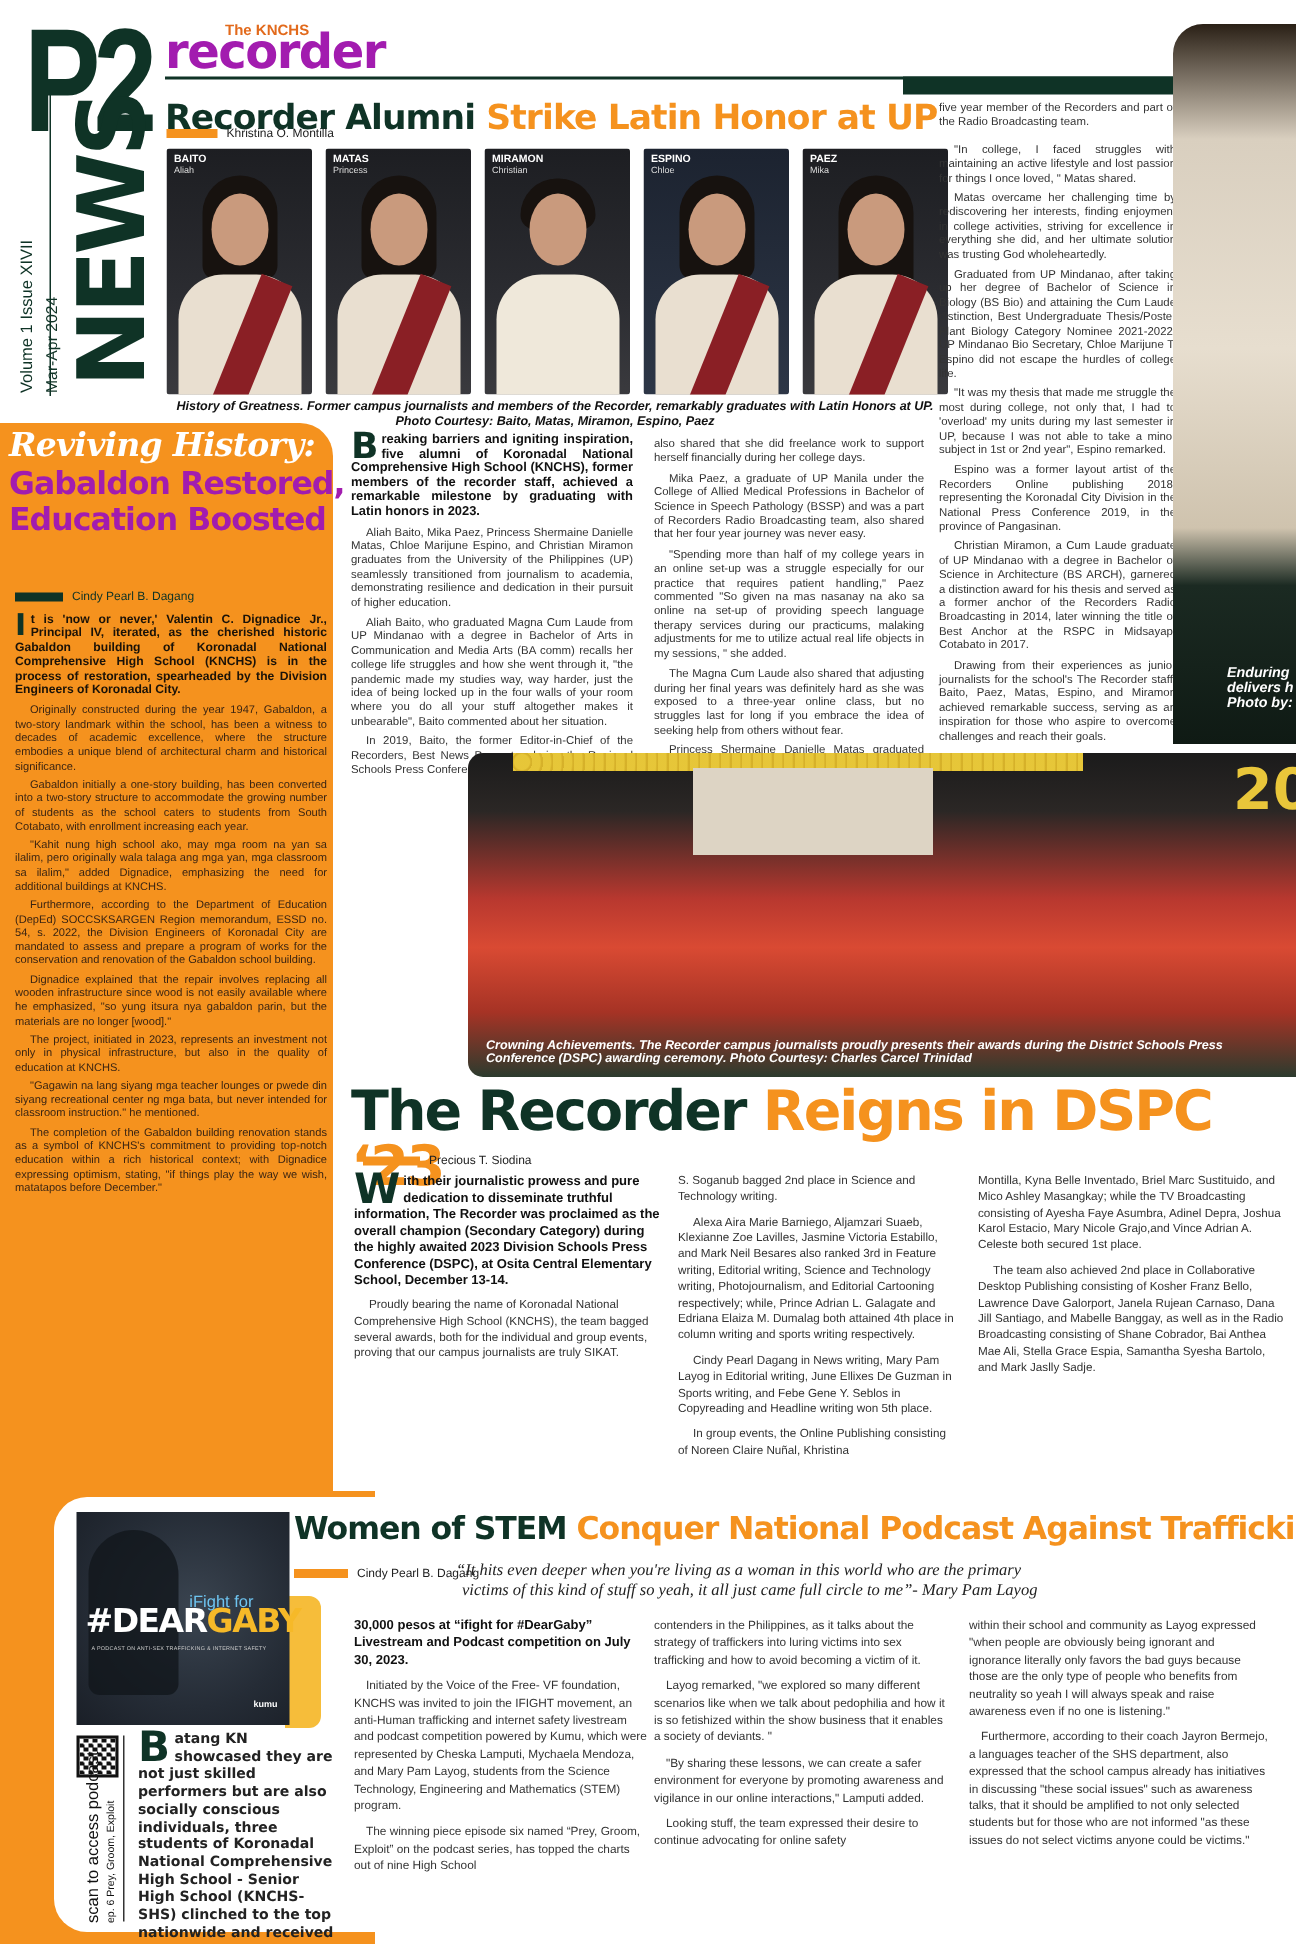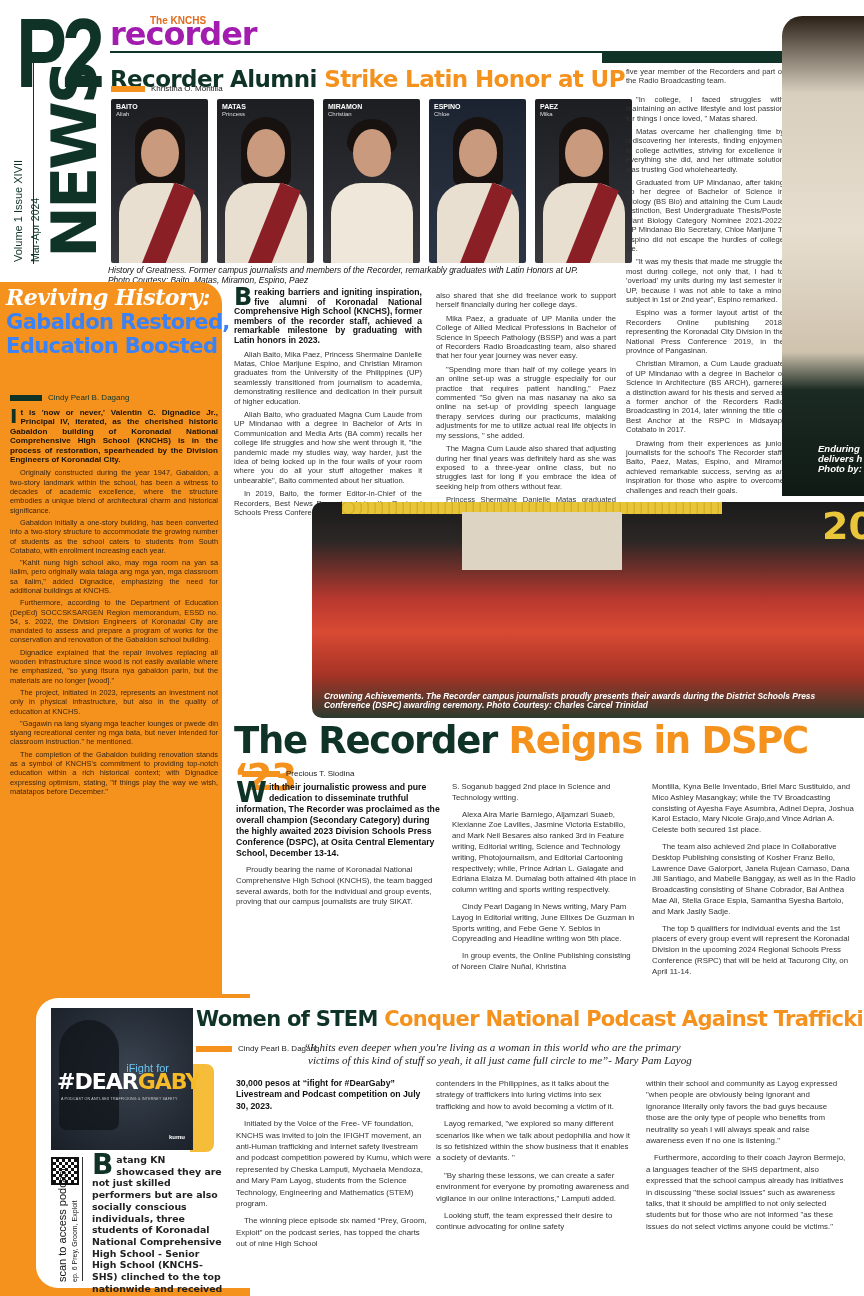--- a/index.html
+++ b/index.html
@@ -25,25 +25,25 @@
 
 .portraits{left:111px;top:99px;display:flex;gap:9px}
 .portrait{width:97px;height:164px;position:relative;overflow:hidden;border-radius:2px}
 .portrait .bg{position:absolute;inset:0;background:linear-gradient(180deg,#1d1e22 0%,#2b2c31 60%,#3a3a3e 100%)}
 .portrait .face{position:absolute;left:30px;top:30px;width:38px;height:48px;border-radius:50%;background:#c99a7d}
 .portrait .hair{position:absolute;left:24px;top:18px;width:50px;height:70px;border-radius:25px 25px 10px 10px;background:#17120f}
 .portrait .body{position:absolute;left:8px;top:84px;width:82px;height:90px;border-radius:30px 30px 0 0;background:#e9dfd0}
 .portrait .sash{position:absolute;left:44px;top:84px;width:22px;height:100px;background:#8a1f25;transform:rotate(22deg)}
 .portrait .nm{position:absolute;left:5px;top:4px;font:bold 7px "Liberation Sans",sans-serif;color:#fff}
 .portrait .fn{position:absolute;left:5px;top:12px;font-size:6px;color:#ddd}
-.caption-it{font-style:italic;font-weight:normal;font-size:8.4px;line-height:10px;color:#111;}
+.caption-it{font-style:italic;font-weight:bold;font-size:8.4px;line-height:10px;color:#111;text-align:center}
 
 .orange-panel{left:0;top:282px;width:222px;height:712px;background:#f5921e;border-radius:0 22px 0 0}
 .reviving{left:6px;top:284px;font:italic bold 22px "DejaVu Serif",serif;color:#fff;letter-spacing:-.5px}
-.gab-title{left:6px;top:311px;font:bold 21px/1.13 "DejaVu Sans",sans-serif;color:#3b82f6;letter-spacing:-.6px}
+.gab-title{left:6px;top:311px;font:bold 21px/1.13 "DejaVu Sans",sans-serif;color:#a21caf;letter-spacing:-.6px}
 .gab-body{left:10px;top:408px;width:208px;font-size:7.4px;line-height:9.3px;color:#3a2412;text-align:justify}
 .gab-body p{text-indent:10px;margin-bottom:3px}
 .gab-lead{font-weight:bold;color:#1a1208;font-size:8.1px;line-height:9.4px;margin-bottom:4px;text-align:justify}
 .dropcap{float:left;font:bold 20px/17px "DejaVu Sans",sans-serif;margin-right:3px;color:#0f3326}
 
 .col{font-size:7.6px;line-height:9.4px;color:#333;text-align:justify}
 .col p{text-indent:10px;margin-bottom:4px}
 .col .lead{font-weight:bold;color:#111;font-size:8.6px;line-height:9.6px;text-indent:0;margin-bottom:4px}
 .dc2{float:left;font:bold 24px/19px "DejaVu Sans",sans-serif;margin-right:2px;color:#0f3326}
 
@@ -232,21 +232,20 @@
 </div>
 <div class="abs dspc-col" style="left:452px;top:782px;width:186px">
   <p style="text-indent:0">S. Soganub bagged 2nd place in Science and Technology writing.</p>
   <p>Alexa Aira Marie Barniego, Aljamzari Suaeb, Klexianne Zoe Lavilles, Jasmine Victoria Estabillo, and Mark Neil Besares also ranked 3rd in Feature writing, Editorial writing, Science and Technology writing, Photojournalism, and Editorial Cartooning respectively; while, Prince Adrian L. Galagate and Edriana Elaiza M. Dumalag both attained 4th place in column writing and sports writing respectively.</p>
   <p>Cindy Pearl Dagang in News writing, Mary Pam Layog in Editorial writing, June Ellixes De Guzman in Sports writing, and Febe Gene Y. Seblos in Copyreading and Headline writing won 5th place.</p>
   <p>In group events, the Online Publishing consisting of Noreen Claire Nuñal, Khristina</p>
 </div>
 <div class="abs dspc-col" style="left:652px;top:782px;width:206px">
   <p style="text-indent:0">Montilla, Kyna Belle Inventado, Briel Marc Sustituido, and Mico Ashley Masangkay; while the TV Broadcasting consisting of Ayesha Faye Asumbra, Adinel Depra, Joshua Karol Estacio, Mary Nicole Grajo,and Vince Adrian A. Celeste both secured 1st place.</p>
   <p>The team also achieved 2nd place in Collaborative Desktop Publishing consisting of Kosher Franz Bello, Lawrence Dave Galorport, Janela Rujean Carnaso, Dana Jill Santiago, and Mabelle Banggay, as well as in the Radio Broadcasting consisting of Shane Cobrador, Bai Anthea Mae Ali, Stella Grace Espia, Samantha Syesha Bartolo, and Mark Jaslly Sadje.</p>
-  <p>The top 5 qualifiers for individual events and the 1st placers of every group event will represent the Koronadal Division in the upcoming 2024 Regional Schools Press Conference (RSPC) that will be held at Tacurong City, on April 11-14.</p>
 </div>
 
 <div class="abs bottom-orange"></div>
 <div class="abs podcard"></div>
 <div class="abs yellowtab"></div>
 <div class="abs podimg">
   <div class="sil"></div>
   <div class="ifight">iFight for</div>
   <div class="dg"><span style="color:#fff">#DEAR</span><span>GABY</span></div>
   <div class="sub">A PODCAST ON ANTI-SEX TRAFFICKING &amp; INTERNET SAFETY</div>

